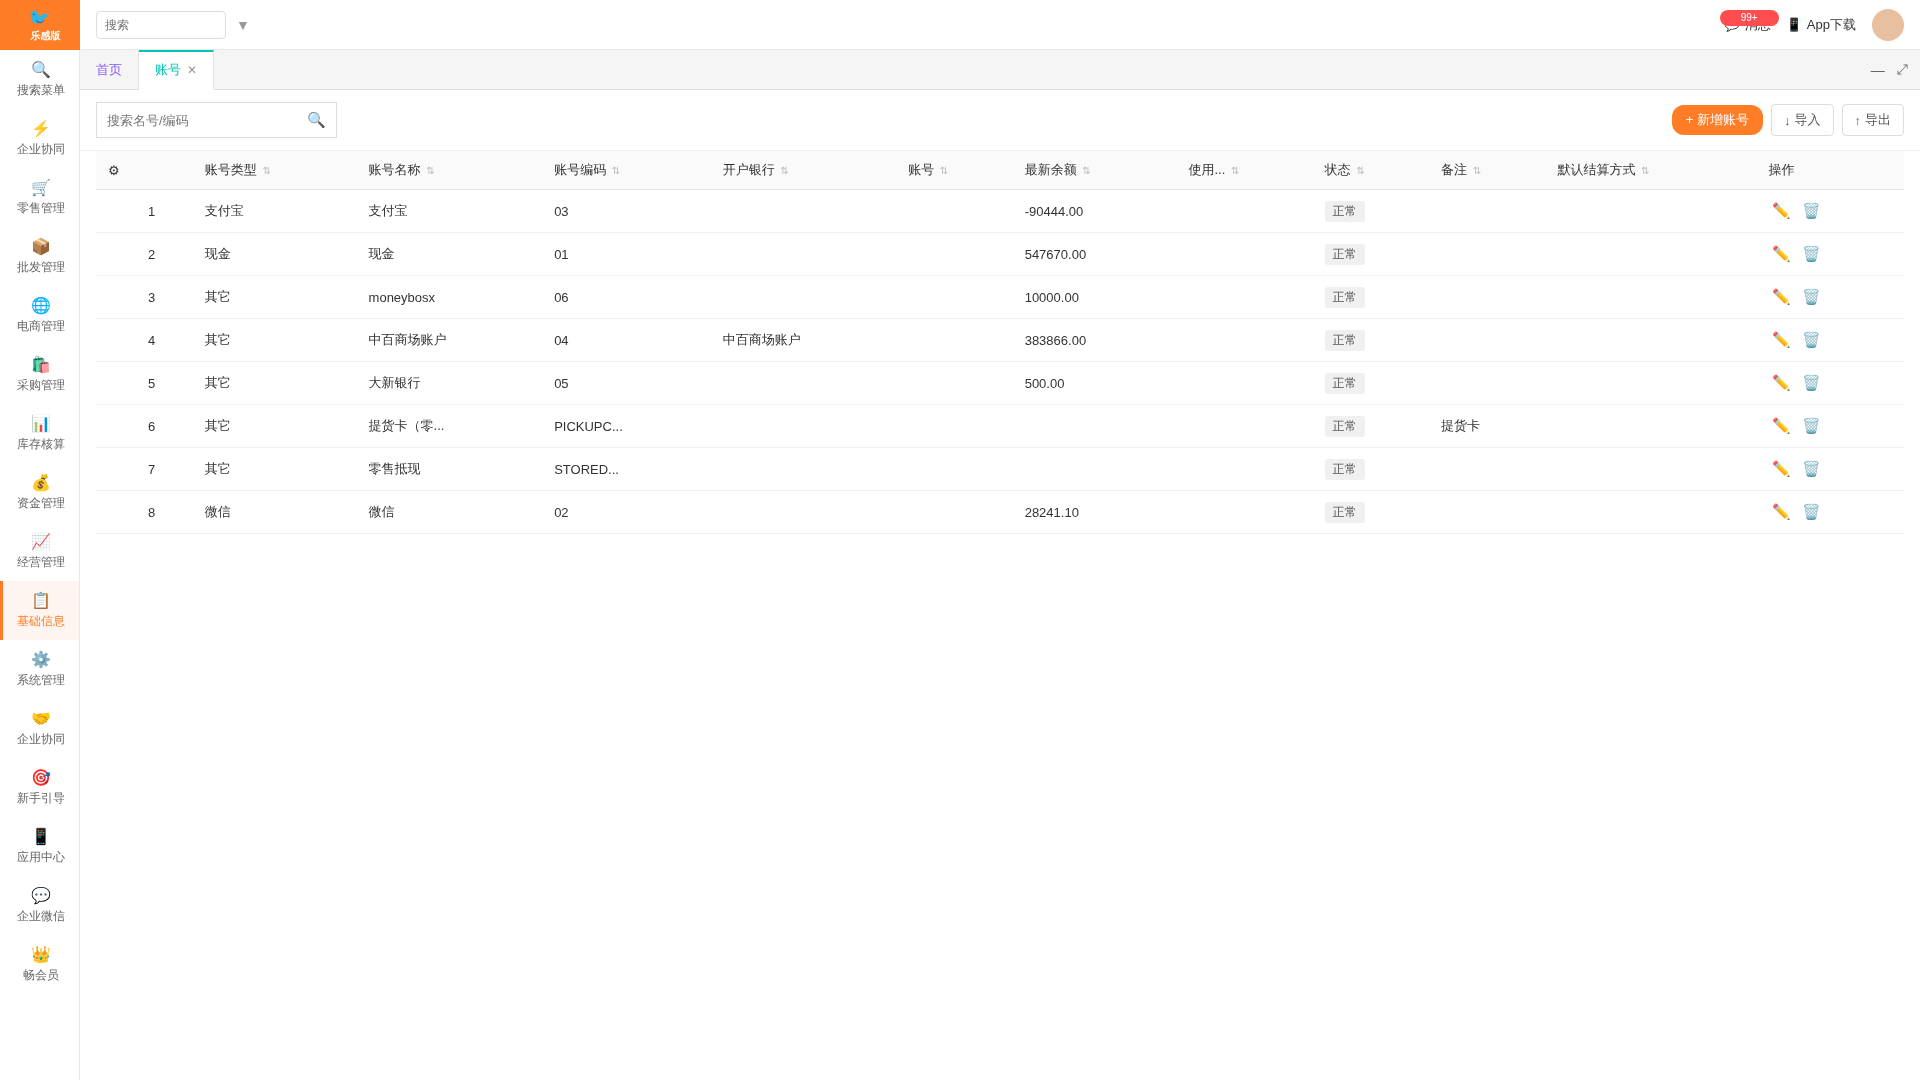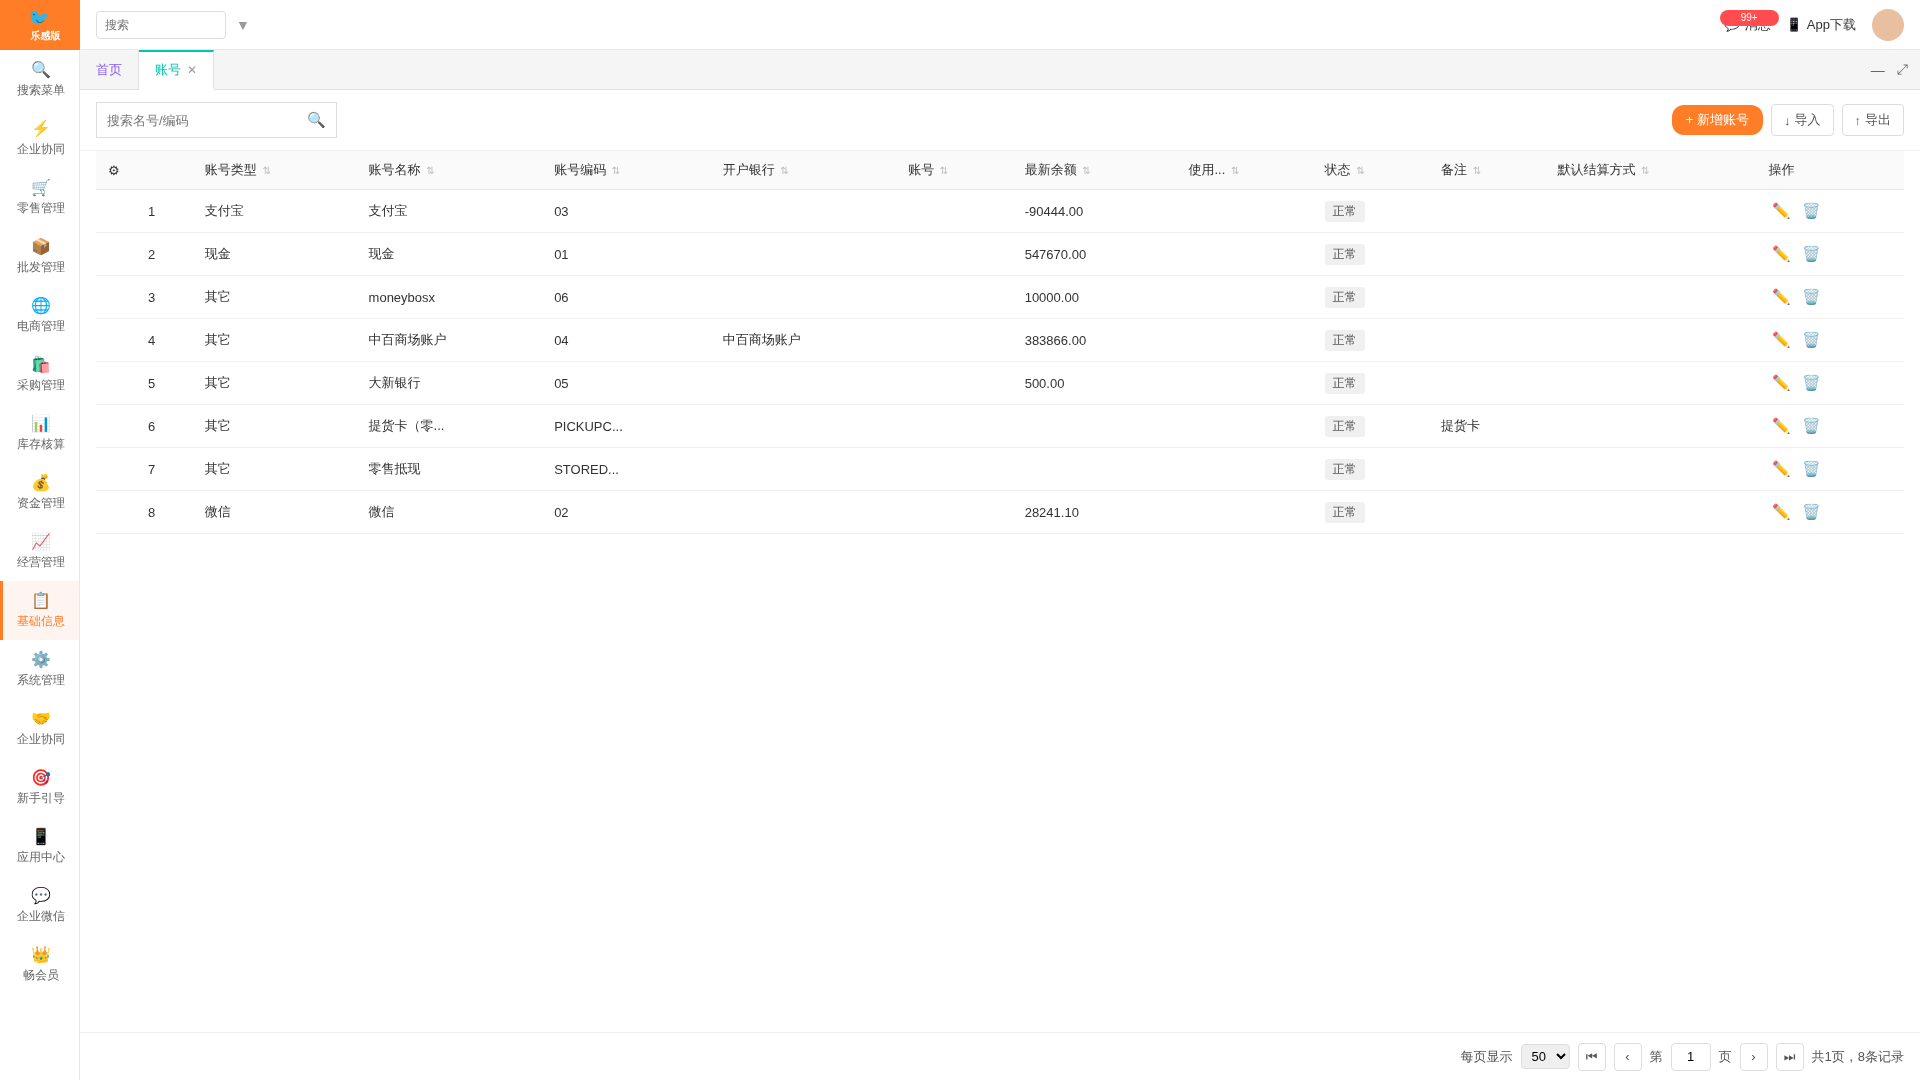--- a/index.html
+++ b/index.html
@@ -600,28 +600,14 @@
     <td></td>
     <td>
       <button class="action-btn" title="编辑">✏️</button>
       <button class="action-btn" title="删除">🗑️</button>
     </td>
   </tr>
           </tbody>
       </table>
     </div>
 
-    <div class="pagination">
-      <span>每页显示</span>
-      <select class="page-size-select">
-        <option>50</option>
-      </select>
-      <button class="page-btn">⏮</button>
-      <button class="page-btn">‹</button>
-      <span>第</span>
-      <input class="page-input" type="text" value="1" style="">
-      <span>页</span>
-      <button class="page-btn">›</button>
-      <button class="page-btn">⏭</button>
-      <span>共1页，8条记录</span>
-    </div>
   </div>
 </div>
 
 </body></html>

